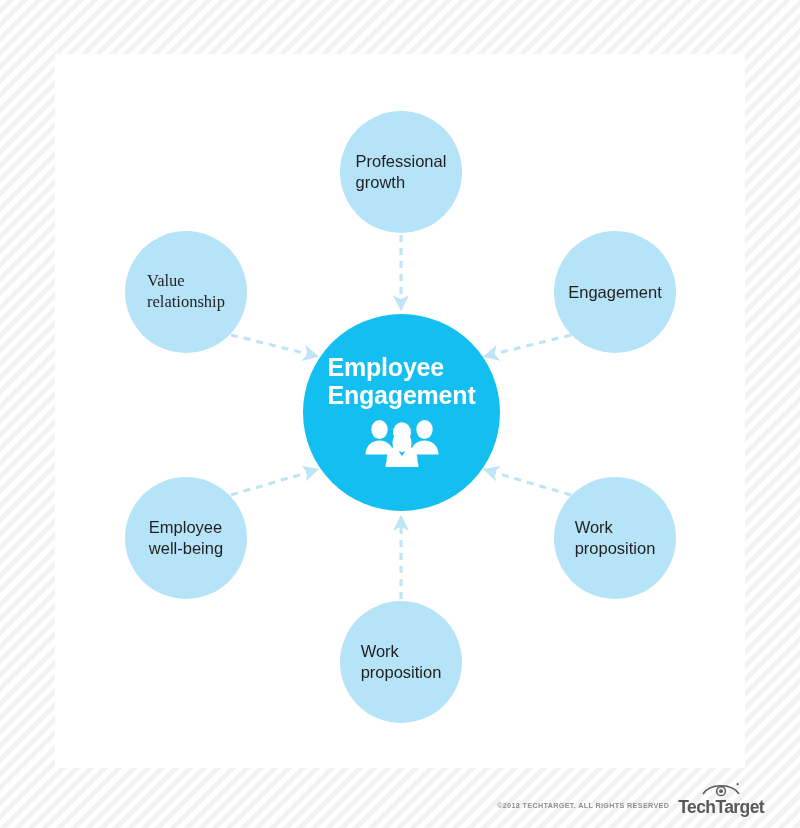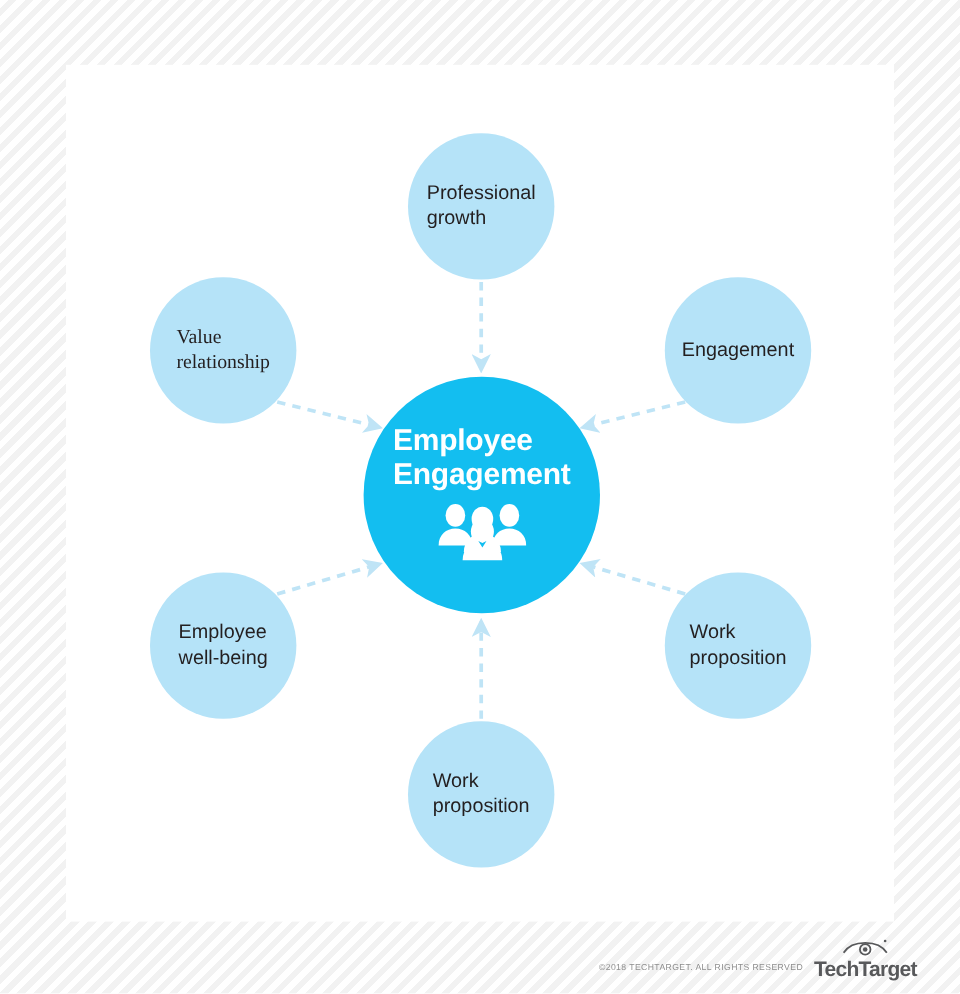--- a/index.html
+++ b/index.html
@@ -67,21 +67,21 @@
     position:absolute;
     right:36px; bottom:12px;
     display:flex;
     align-items:flex-end;
     gap:9px;
   }
   #copyright {
     font-size:7.2px;
     letter-spacing:0.35px;
     color:#8e8e8e;
-    font-weight:normal;
+    font-weight:bold;
     padding-bottom:6px;
     white-space:nowrap;
   }
   #logo {
     display:flex;
     flex-direction:column;
     align-items:center;
   }
   #logo-eye { width:40px; height:17px; display:block; }
   #logo-word {

